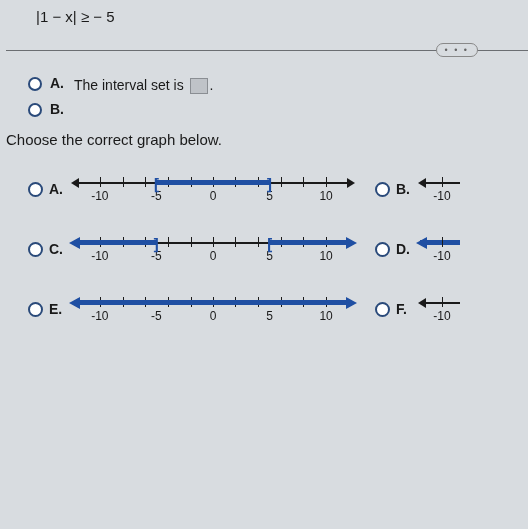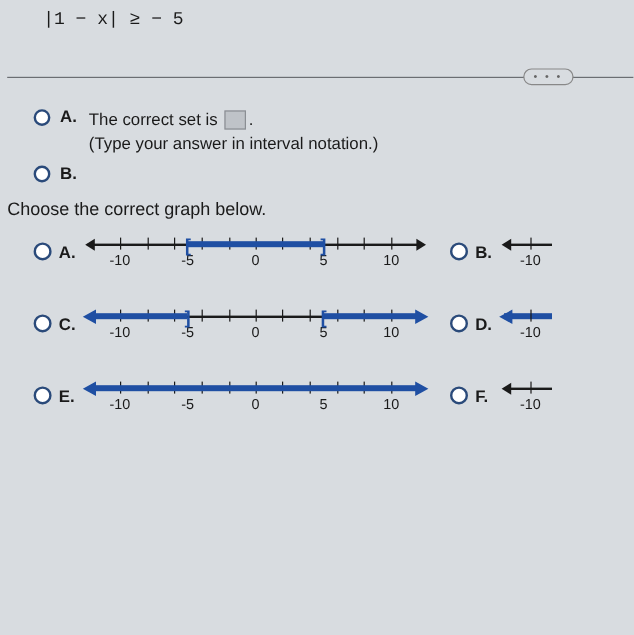--- a/index.html
+++ b/index.html
@@ -16,22 +16,22 @@
   padding: 8px 0 0 6px;
 }
 .instr {
   font-size: 15px;
   color: #111;
   margin-bottom: 10px;
 }
 .expr {
   margin-left: 30px;
   font-size: 15px;
-  margin-bottom: 32px;
-  font-family: Liberation Mono, monospace;
+  margin-bottom: 18px;
+  font-family: Liberation Sans, sans-serif;
 }
 .hr-wrap {
   position: relative;
   margin-bottom: 18px;
   height: 14px;
 }
 .hr-line {
   border-top: 1px solid #6b6e72;
   position: absolute;
   top: 7px;
@@ -86,21 +86,21 @@
   background: #bfc3c8;
   border: 1px solid #8a8e93;
   vertical-align: middle;
   margin: 0 2px;
 }
 .hint {
   font-size: 14px;
   color: #1a1a1a;
 }
 .section-title {
-  margin: 14px 0 12px 0;
+  margin: 14px 0 26px 0;
   font-size: 15px;
 }
 .graph-row {
   display: flex;
   align-items: center;
   margin-bottom: 30px;
   padding-left: 22px;
 }
 .graph-radio {
   width: 15px;
@@ -212,22 +212,21 @@
     <div class="hr-line"></div>
     <div class="notch">• • •</div>
   </div>
 
 
   <div class="choices">
     <div class="choice-row">
       <div class="radio"></div>
       <div class="choice-label">A.</div>
       <div class="choice-body">
-        <span>The correct set is </span><span class="answer-box"></span><span>.</span><br>
-        <span class="hint">(Type your answer in interval notation.)</span>
+        <span>The interval set is </span><span class="answer-box"></span><span>.</span><br>
       </div>
     </div>
     <div class="choice-row">
       <div class="radio"></div>
       <div class="choice-label">B.</div>
     </div>
   </div>
 
   <div class="section-title">Choose the correct graph below.</div>
 

